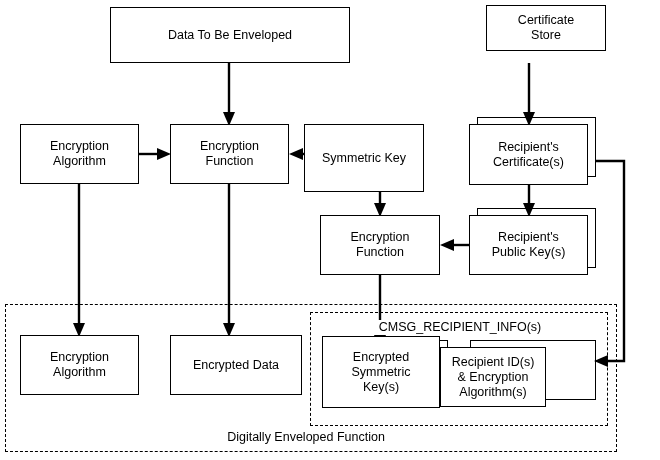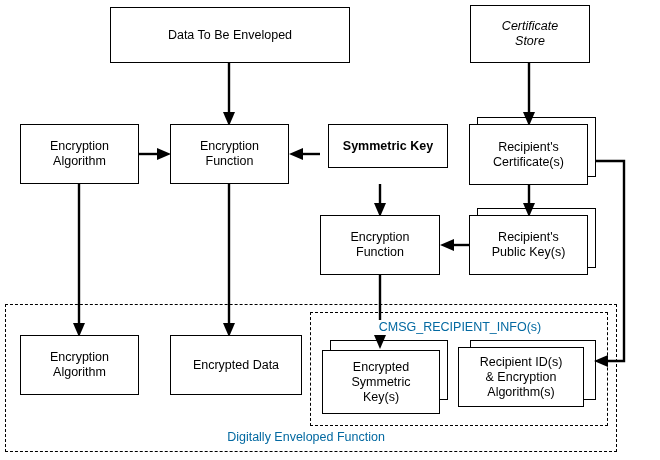--- a/index.html
+++ b/index.html
@@ -55,21 +55,21 @@
     position: absolute;
     box-sizing: border-box;
     border: 1px dashed #000000;
     background: transparent;
     z-index: 1;
   }
   .freelabel {
     position: absolute;
     font-size: 12.5px;
     line-height: 15px;
-    color: #0369a1;
+    color: #000000;
     white-space: nowrap;
     background: #ffffff;
     z-index: 6;
     text-align: center;
   }
   .arrows {
     z-index: 4;
     pointer-events: none;
   }
   .arrows-top {
@@ -150,36 +150,36 @@
     <g>
       <polyline points="596,161 624,161 624,361 602,361"></polyline>
       <polygon points="594,361 608,355 608,367"></polygon>
     </g>
   </svg>
 
   <div class="node" style="left:110px; top:7px; width:240px; height:56px;">
     <span class="lbl">Data To Be Enveloped</span>
   </div>
 
-  <div class="node" style="left:470px; top:5px; width:120px; height:58px;font-style:italic;">
+  <div class="node" style="left:486px; top:5px; width:120px; height:46px;">
     <span class="lbl">Certificate
 Store</span>
   </div>
 
   <div class="node" style="left:20px; top:124px; width:119px; height:60px;">
     <span class="lbl">Encryption
 Algorithm</span>
   </div>
 
   <div class="node" style="left:170px; top:124px; width:119px; height:60px;">
     <span class="lbl">Encryption
 Function</span>
   </div>
 
-  <div class="node" style="left:328px; top:124px; width:120px; height:44px;font-weight:bold;">
+  <div class="node" style="left:304px; top:124px; width:120px; height:68px;">
     <span class="lbl">Symmetric Key</span>
   </div>
 
   <div class="stack-back" style="left:477px; top:117px; width:119px; height:60px;"></div>
   <div class="node" style="left:469px; top:124px; width:119px; height:61px;">
     <span class="lbl">Recipient's
 Certificate(s)</span>
   </div>
 
   <div class="node" style="left:320px; top:215px; width:120px; height:60px;">
@@ -196,28 +196,28 @@
   <div class="node" style="left:20px; top:335px; width:119px; height:60px;">
     <span class="lbl">Encryption
 Algorithm</span>
   </div>
 
   <div class="node" style="left:170px; top:335px; width:132px; height:60px;">
     <span class="lbl">Encrypted Data</span>
   </div>
 
   <div class="stack-back" style="left:330px; top:340px; width:118px; height:60px;"></div>
-  <div class="node" style="left:322px; top:350px; width:118px; height:64px;">
+  <div class="node" style="left:322px; top:336px; width:118px; height:72px;">
     <span class="lbl">Encrypted
 Symmetric
 Key(s)</span>
   </div>
 
   <div class="stack-back" style="left:470px; top:340px; width:126px; height:60px;"></div>
-  <div class="node" style="left:458px; top:347px; width:126px; height:60px;">
+  <div class="node" style="left:440px; top:347px; width:106px; height:60px;">
     <span class="lbl">Recipient ID(s)
 &amp; Encryption
 Algorithm(s)</span>
   </div>
 
   <div class="freelabel" style="left:349px; top:320px; width:222px;">CMSG_RECIPIENT_INFO(s)</div>
 
   <div class="freelabel" style="left:195px; top:430px; width:222px;">Digitally Enveloped Function</div>
 
 </div>

